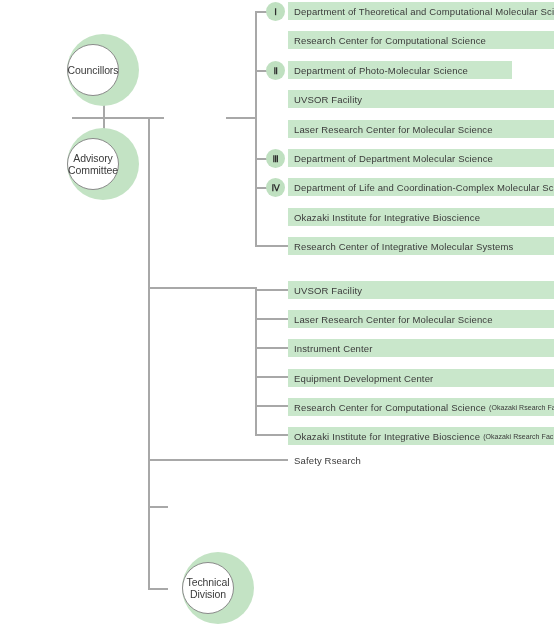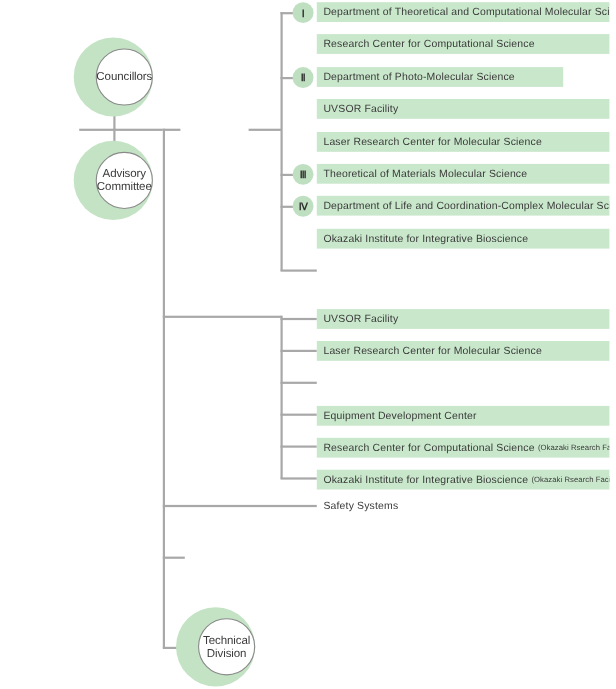--- a/index.html
+++ b/index.html
@@ -28,21 +28,21 @@
   .line.h { height: 2px; }
   .line.v { width: 2px; }
 
   
   .node {
     position: absolute;
     border-radius: 50%;
     background: #c3e3c4;
     display: flex;
     align-items: center;
-    justify-content: flex-end;
+    justify-content: flex-start;
     box-sizing: border-box;
   }
   .node .inner {
     border-radius: 50%;
     background: #ffffff;
     border: 1.6px solid #8a8a8a;
     display: flex;
     align-items: center;
     justify-content: center;
     box-sizing: border-box;
@@ -165,21 +165,21 @@
 
   <div class="node" style="left:67px; top:128px; width:72px; height:72px;">
     <div class="inner" style="width:52px; height:52px;">
       <span class="label">Advisory
 Committee</span>
     </div>
   </div>
 
 
 
-  <div class="node" style="left:160px; top:552px; width:72px; height:72px;">
+  <div class="node" style="left:182px; top:552px; width:72px; height:72px;">
     <div class="inner" style="width:52px; height:52px;">
       <span class="label">Technical
 Division</span>
     </div>
   </div>
 
   <div class="badge" style="left:266px; top:2px;">Ⅰ</div>
   <div class="badge" style="left:266px; top:61px;">Ⅱ</div>
   <div class="badge" style="left:266px; top:149px;">Ⅲ</div>
   <div class="badge" style="left:266px; top:178px;">Ⅳ</div>
@@ -193,42 +193,48 @@
   <div class="box" style="left:288px; top:61px; width:224px;">
     <span class="txt">Department of Photo-Molecular Science</span>
   </div>
   <div class="box" style="left:288px; top:90px; width:266px;">
     <span class="txt">UVSOR Facility</span>
   </div>
   <div class="box" style="left:288px; top:120px; width:266px;">
     <span class="txt">Laser Research Center for Molecular Science</span>
   </div>
   <div class="box" style="left:288px; top:149px; width:266px;">
-    <span class="txt">Theoretical of Materials Molecular Science</span>
+    <span class="txt">Department of Department Molecular Science</span>
   </div>
   <div class="box" style="left:288px; top:178px; width:266px;">
     <span class="txt">Department of Life and Coordination-Complex Molecular Science</span>
   </div>
   <div class="box" style="left:288px; top:208px; width:266px;">
     <span class="txt">Okazaki Institute for Integrative Bioscience</span>
   </div>
+  <div class="box" style="left:288px; top:237px; width:266px;">
+    <span class="txt">Research Center of Integrative Molecular Systems</span>
+  </div>
 
   <div class="box" style="left:288px; top:281px; width:266px;">
     <span class="txt">UVSOR Facility</span>
   </div>
   <div class="box" style="left:288px; top:310px; width:266px;">
     <span class="txt">Laser Research Center for Molecular Science</span>
+  </div>
+  <div class="box" style="left:288px; top:339px; width:266px;">
+    <span class="txt">Instrument Center</span>
   </div>
   <div class="box" style="left:288px; top:369px; width:266px;">
     <span class="txt">Equipment Development Center</span>
   </div>
   <div class="box" style="left:288px; top:398px; width:266px;">
     <span class="txt">Research Center for Computational Science</span>
     <span class="sub">(Okazaki Rsearch Facilities)</span>
   </div>
   <div class="box" style="left:288px; top:427px; width:266px;">
     <span class="txt">Okazaki Institute for Integrative Bioscience</span>
     <span class="sub">(Okazaki Rsearch Facilities)</span>
   </div>
 
-  <div class="plain" style="left:294px; top:451px;">Safety Systems</div>
+  <div class="plain" style="left:294px; top:451px;">Safety Rsearch</div>
 
 </div>
 
 </body></html>

